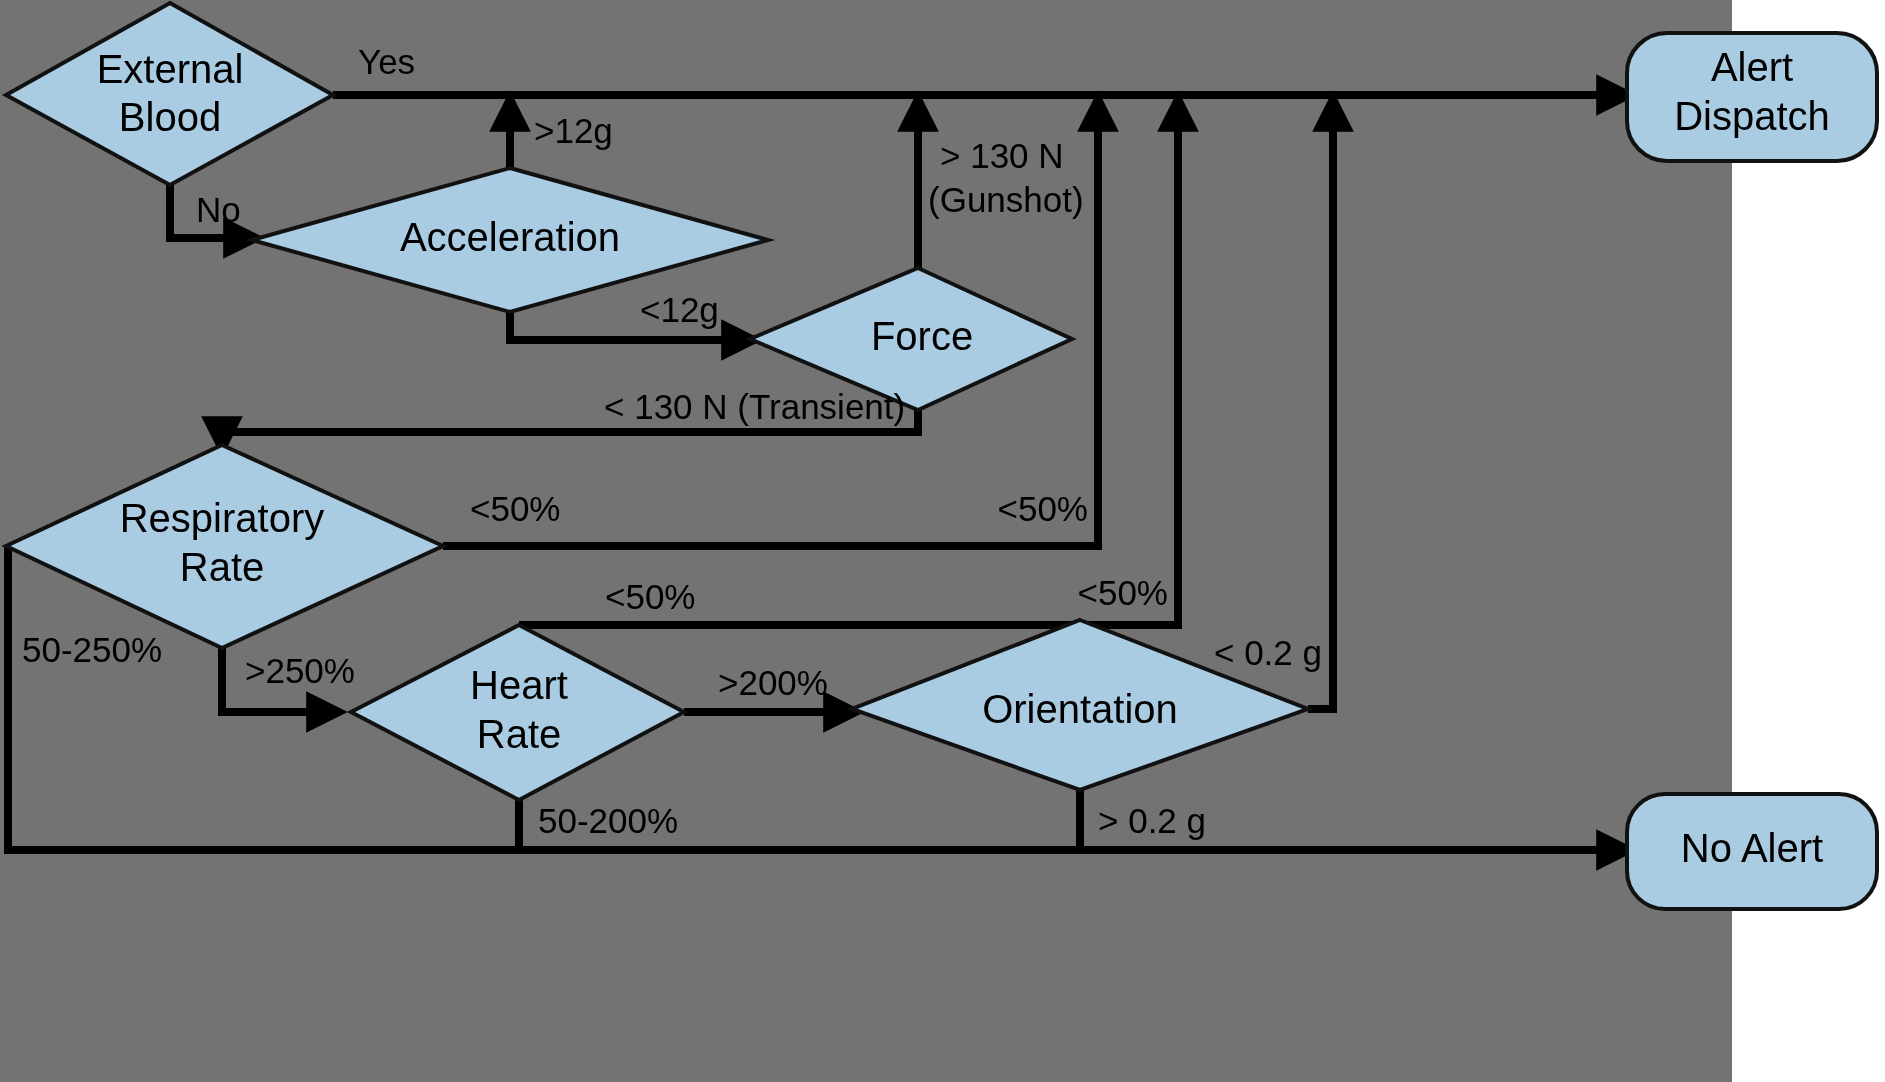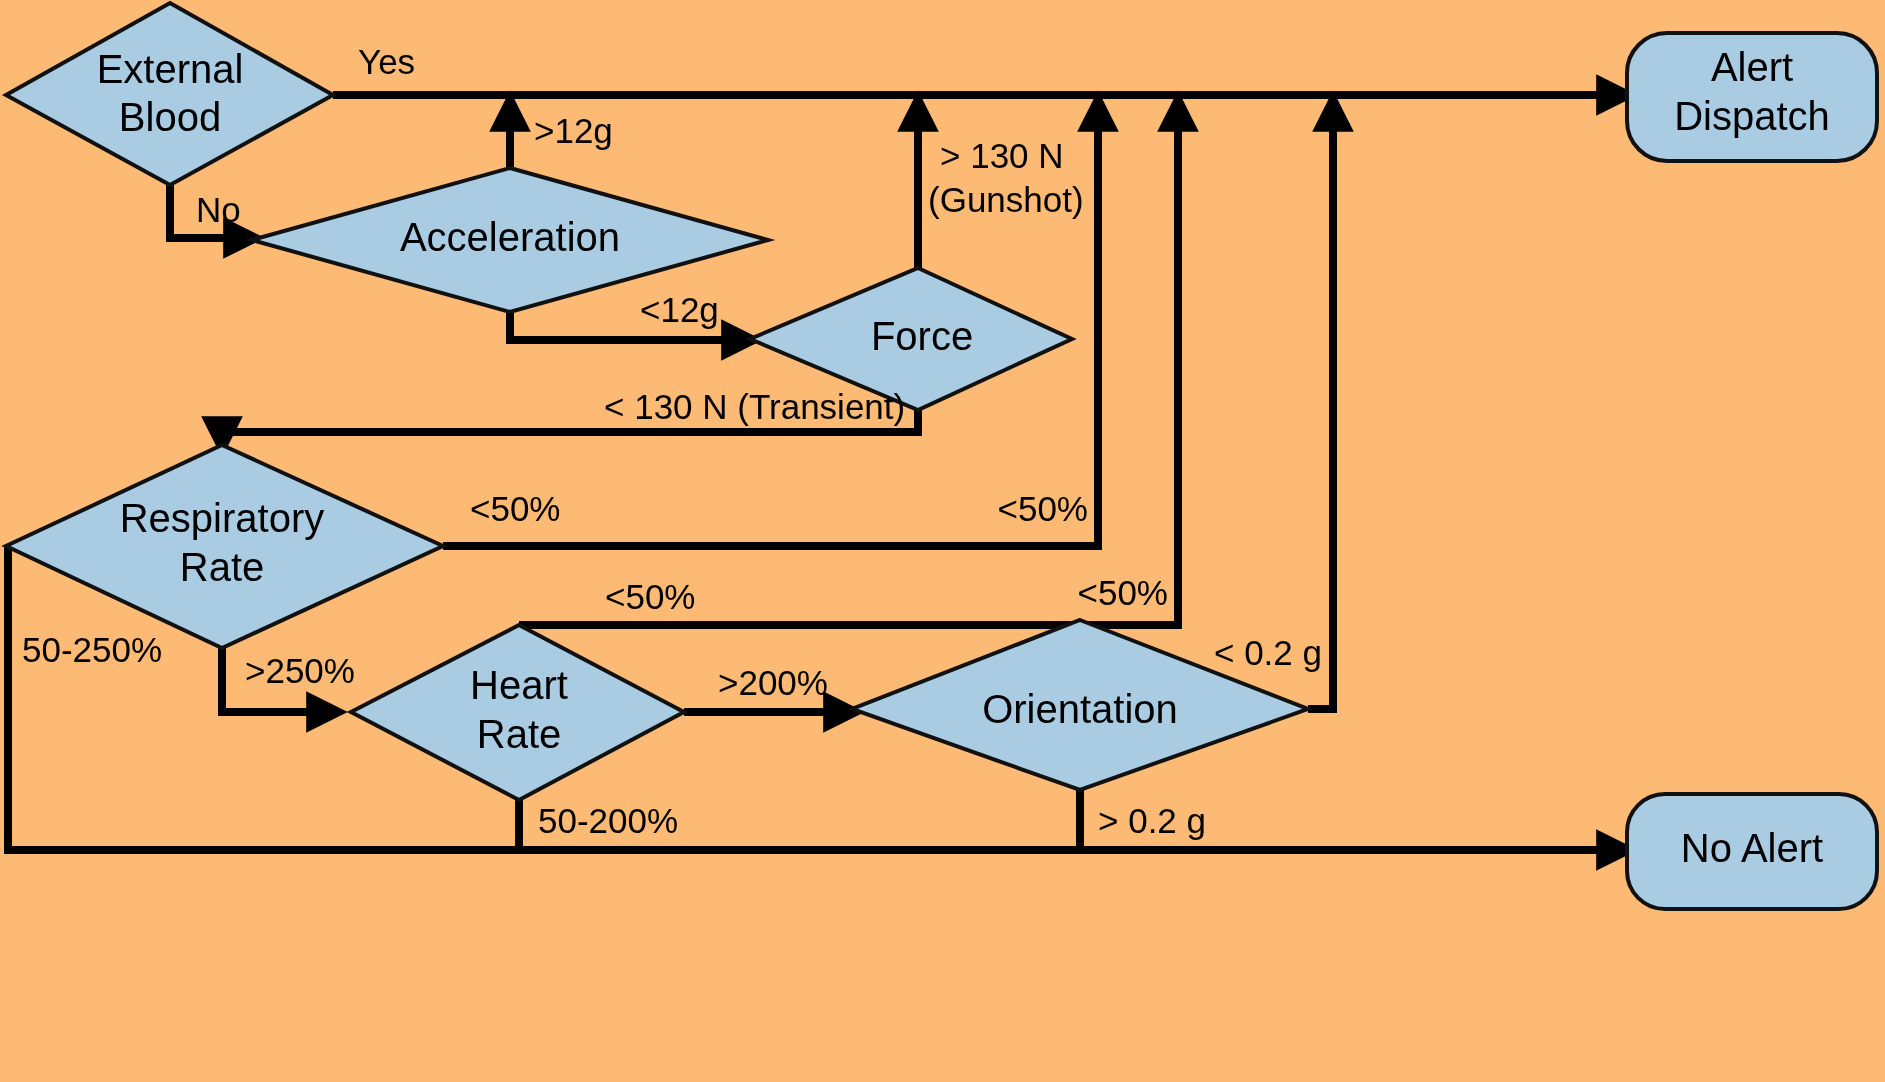--- a/index.html
+++ b/index.html
@@ -9,23 +9,23 @@
     background: #ffffff;
   }
   body {
     font-family: "Liberation Sans", sans-serif;
     width: 1885px;
     height: 1082px;
     overflow: hidden;
   }
   #flowchart-root {
     position: relative;
-    width: 1885px;
+    width: 1732px;
     height: 1082px;
-    background: #fdba74;
+    background: #737373;
   }
   svg.diagram {
     display: block;
     width: 1885px;
     height: 1082px;
   }
   .node-shape {
     fill: #a9cce3;
     stroke: #111111;
     stroke-width: 4;

